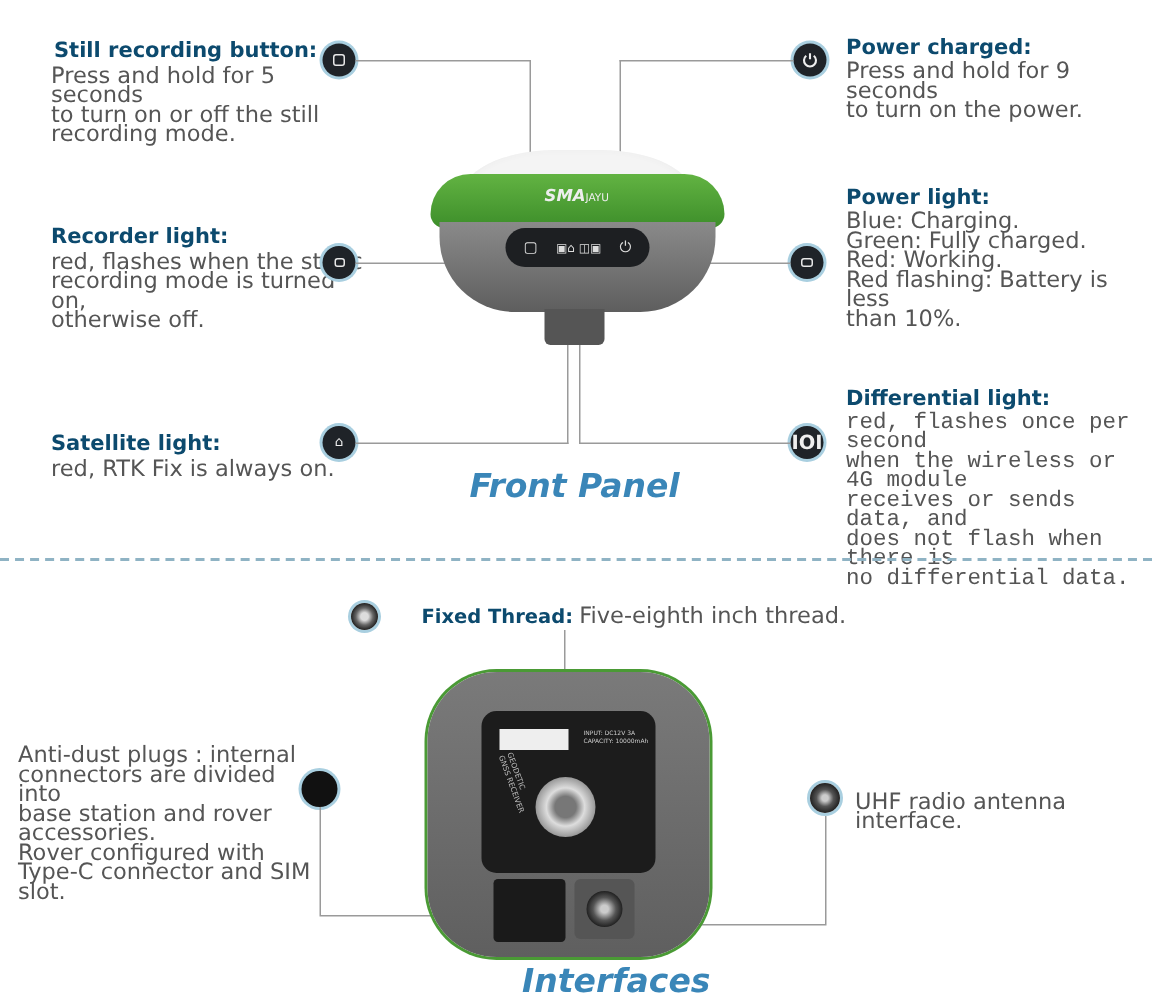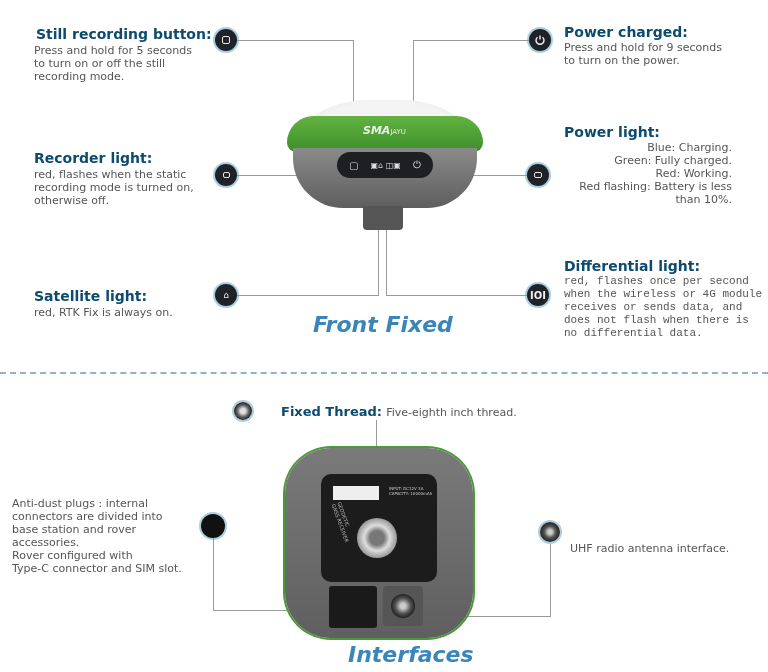--- a/index.html
+++ b/index.html
@@ -1,20 +1,20 @@
 <!DOCTYPE html>
 <html><head>
 <meta charset="utf-8">
 <style>
   html, body { margin:0; padding:0; background:#fff; }
   body { width:768px; height:672px; position:relative; overflow:hidden;
          font-family:"DejaVu Sans", "Liberation Sans", sans-serif; color:#444; }
   .abs { position:absolute; }
   .title { font-weight:bold; font-size:14px; color:#0c4a6e; line-height:17px; }
-  .desc { font-size:11px; line-height:13px; color:#555; white-space:pre-line; }
+  .desc { font-size:15px; line-height:13px; color:#555; white-space:pre-line; }
   .badge { position:absolute; width:22px; height:22px; border-radius:50%;
            background:#1f2328; box-shadow:0 0 0 2px #a9cfe0; display:flex;
            align-items:center; justify-content:center; }
   .badge .g { width:8px; height:8px; border:1.5px solid #e8e8e8; border-radius:2px; box-sizing:border-box; }
   .line { position:absolute; background:#9a9a9a; }
   .section-title { font-style:italic; font-weight:bold; font-size:22px; color:#3a86b8; }
   .dash { position:absolute; left:0; top:372px; width:768px; height:0;
           border-top:2px dashed #8fb3c4; }
 </style>
 </head>
@@ -47,40 +47,40 @@
   <div class="abs title" style="left:34px;top:150px;">Recorder light:</div>
   <div class="abs desc" style="left:34px;top:168px;width:210px;">red, flashes when the static
 recording mode is turned on,
 otherwise off.</div>
   <div class="badge" style="left:215px;top:164px;">
       <div class="g" style="width:7px;height:6px;"></div>
     </div>
   <div class="line" style="left:237px;top:175px;width:131px;height:1px;"></div>
 
   <div class="abs title" style="left:564px;top:124px;">Power light:</div>
-  <div class="abs desc" style="left:532px;top:141px;width:200px;text-align:right;">Blue: Charging.
+  <div class="abs desc" style="left:564px;top:141px;width:200px;">Blue: Charging.
 Green: Fully charged.
 Red: Working.
 Red flashing: Battery is less
 than 10%.</div>
   <div class="badge" style="left:527px;top:164px;">
       <div class="g" style="width:8px;height:6px;"></div>
     </div>
   <div class="line" style="left:400px;top:175px;width:127px;height:1px;"></div>
 
   <div class="abs title" style="left:34px;top:288px;">Satellite light:</div>
   <div class="abs desc" style="left:34px;top:306px;width:200px;">red, RTK Fix is always on.</div>
   <div class="badge" style="left:215px;top:284px;">
       <span style="color:#eee;font-size:9px;">⌂</span>
     </div>
   <div class="line" style="left:237px;top:295px;width:142px;height:1px;"></div>
   <div class="line" style="left:378px;top:180px;width:1px;height:116px;"></div>
 
   <div class="badge" style="left:527px;top:284px;">
-      <span style="color:#eee;font-size:10px;font-weight:bold;">IOI</span>
+      <span style="color:#eee;font-size:13px;font-weight:bold;">IOI</span>
     </div>
   <div class="line" style="left:386px;top:295px;width:141px;height:1px;"></div>
   <div class="line" style="left:386px;top:180px;width:1px;height:116px;"></div>
   <div class="abs title" style="left:564px;top:258px;">Differential light:</div>
   <div class="abs desc" style="left:564px;top:275px;width:200px;font-family:Liberation Mono, monospace;">red, flashes once per second
 when the wireless or 4G module
 receives or sends data, and
 does not flash when there is
 no differential data.</div>
 
@@ -90,21 +90,21 @@
     <div class="abs" style="left:78px;top:24px;font-style:italic;font-weight:bold;font-size:11px;color:#eee;"><span>SMA</span><span style="font-size:7px;font-weight:normal;font-style:normal;">JAYU</span></div>
     <div class="abs" style="left:8px;top:48px;width:184px;height:60px;border-radius:0 0 50px 50px;background:linear-gradient(#8a8a8a,#5e5e5e);"></div>
     <div class="abs" style="left:52px;top:52px;width:96px;height:26px;border-radius:13px;background:#1d1f22;color:#ddd;font-size:10px;display:flex;align-items:center;justify-content:space-around;padding:0 6px;box-sizing:border-box;">
       <span>▢</span>
       <span style="font-size:8px;">▣⌂ ◫▣</span>
       <span>⏻</span>
     </div>
     <div class="abs" style="left:78px;top:106px;width:40px;height:24px;background:#555;border-radius:0 0 4px 4px;"></div>
   </div>
 
-  <div class="abs section-title" style="left:313px;top:312px;">Front Fixed</div>
+  <div class="abs section-title" style="left:313px;top:312px;">Front Panel</div>
 </div>
 
 <div class="dash"></div>
 
 <div>
   <div class="abs" style="left:234px;top:402px;width:18px;height:18px;border-radius:50%;background:radial-gradient(#ddd 20%,#666 45%,#222 70%);box-shadow:0 0 0 2px #a9cfe0;"></div>
   <div class="abs" style="left:281px;top:403px;font-size:13px;">
     <span class="title" style="font-size:13px;">Fixed Thread:</span>
     <span class="desc">Five-eighth inch thread.</span>
   </div>
@@ -114,21 +114,21 @@
 connectors are divided into
 base station and rover
 accessories.
 Rover configured with
 Type-C connector and SIM slot.</div>
   <div class="abs" style="left:201px;top:514px;width:24px;height:24px;border-radius:50%;background:#111;box-shadow:0 0 0 2px #a9cfe0;"></div>
   <div class="line" style="left:213px;top:538px;width:1px;height:72px;"></div>
   <div class="line" style="left:213px;top:610px;width:100px;height:1px;"></div>
 
   <div class="abs" style="left:540px;top:522px;width:20px;height:20px;border-radius:50%;background:radial-gradient(#ccc 15%,#555 40%,#222 70%);box-shadow:0 0 0 2px #a9cfe0;"></div>
-  <div class="abs desc" style="left:570px;top:542px;">UHF radio antenna interface.</div>
+  <div class="abs desc" style="left:570px;top:528px;">UHF radio antenna interface.</div>
   <div class="line" style="left:550px;top:544px;width:1px;height:72px;"></div>
   <div class="line" style="left:440px;top:616px;width:111px;height:1px;"></div>
 
   <div class="abs" style="left:285px;top:448px;width:188px;height:190px;border-radius:46px;background:linear-gradient(#7a7a7a,#5f5f5f);box-shadow:0 0 0 2px #4a9a35;">
     <div class="abs" style="left:36px;top:26px;width:116px;height:108px;background:#1c1c1c;border-radius:10px;"></div>
     <div class="abs" style="left:48px;top:38px;width:46px;height:14px;background:#eee;"></div>
     <div class="abs" style="left:104px;top:38px;font-size:4px;color:#ccc;white-space:pre-line;">INPUT: DC12V 3A
 CAPACITY: 10000mAh</div>
     <div class="abs" style="left:38px;top:68px;font-size:5px;color:#bbb;white-space:pre-line;transform:rotate(70deg);">GEODETIC
 GNSS RECEIVER</div>

